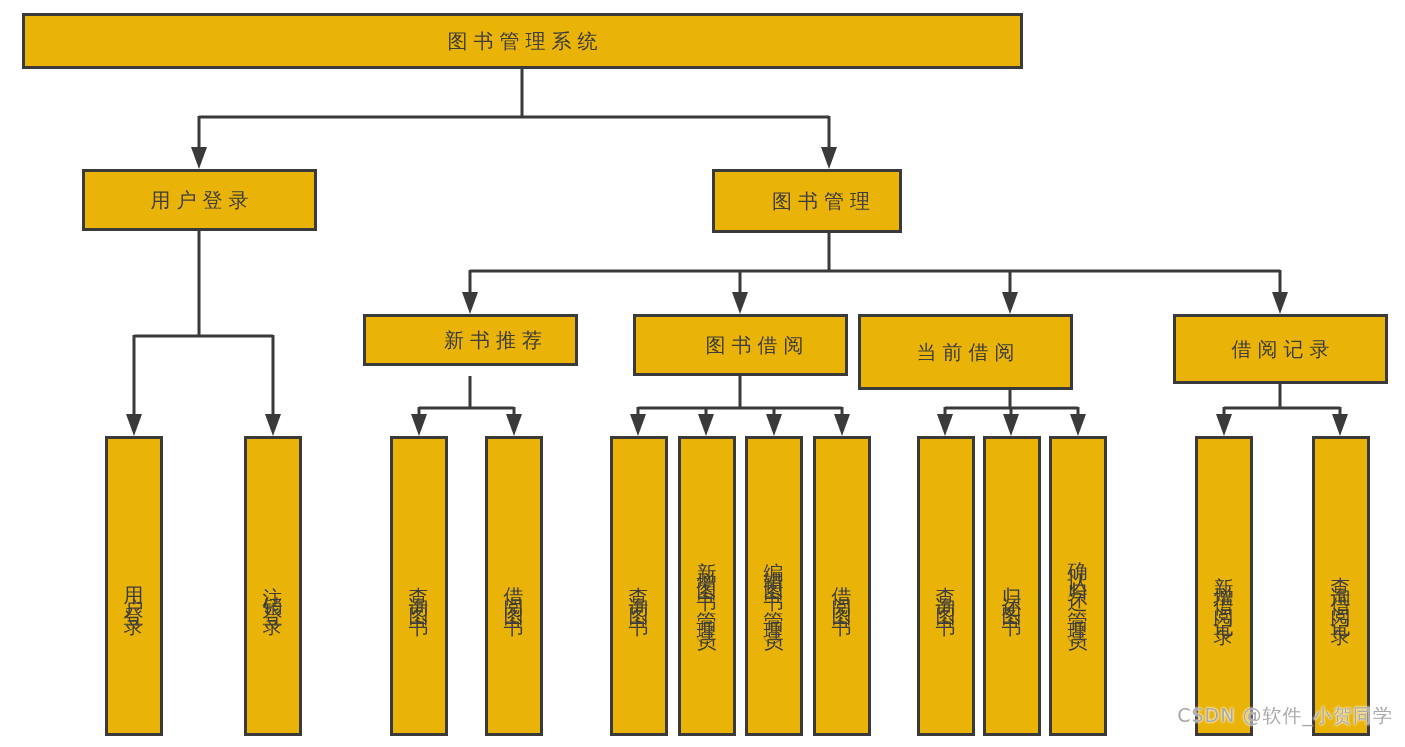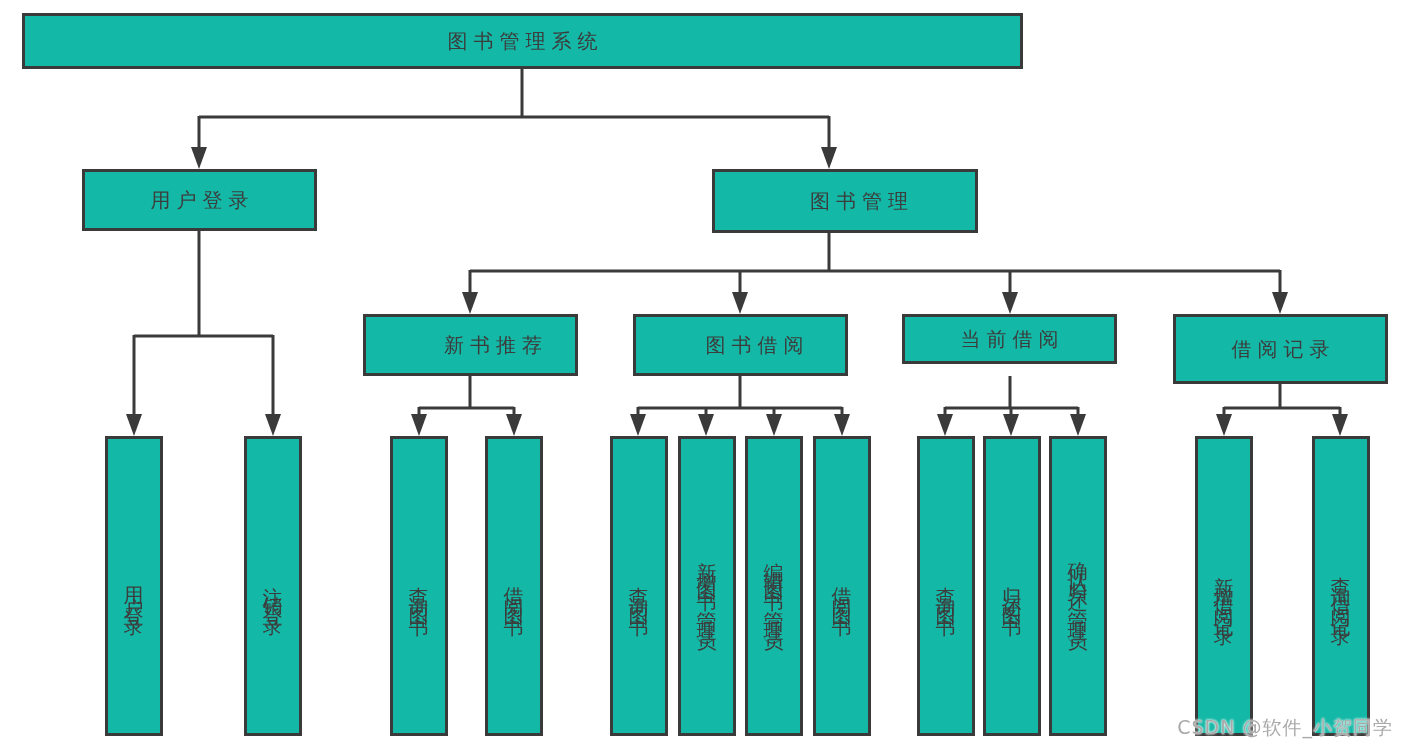--- a/index.html
+++ b/index.html
@@ -3,35 +3,35 @@
 <meta charset="utf-8">
 <style>
   html,body { margin:0; padding:0; background:#ffffff; }
   .stage {
     position:relative; width:1405px; height:747px; background:#ffffff;
     font-family:"DejaVu Sans", sans-serif; overflow:hidden;
   }
   .connectors { position:absolute; left:0; top:0; width:1405px; height:747px; pointer-events:none; }
   .node {
     position:absolute; box-sizing:border-box;
-    border:3px solid #3a3a3a; background:#14b8a6;
+    border:3px solid #3a3a3a; background:#eab308;
     display:flex; align-items:center; justify-content:center;
     color:#3c3c3c;
   }
   .h .label {
     font-size:20px; letter-spacing:6px; margin-right:-6px;
     white-space:nowrap; line-height:1.2;
   }
   .v .label {
     writing-mode:vertical-rl; text-orientation:mixed;
     font-size:20px; letter-spacing:10px; margin-bottom:-10px;
     line-height:1; white-space:nowrap;
   }
   .watermark {
-    position:absolute; right:12px; bottom:6px;
+    position:absolute; right:12px; bottom:18px;
     font-size:19px; letter-spacing:1px; color:#a9a9a9;
     text-shadow:0 0 3px #ffffff, 0 0 2px #ffffff;
     z-index:5; white-space:nowrap;
   }
 </style>
 </head>
 <body>
 
 <div class="stage">
 
@@ -68,31 +68,31 @@
     </g>
   </svg>
 
   <div class="node h" style="left:22px; top:13px; width:1001px; height:56px;">
     <span class="label">图书管理系统</span>
   </div>
 
   <div class="node h" style="left:82px; top:169px; width:235px; height:62px;">
     <span class="label">用户登录</span>
   </div>
-  <div class="node h" style="left:712px; top:169px; width:266px; height:64px;padding-left:28px;">
+  <div class="node h" style="left:712px; top:169px; width:190px; height:64px;padding-left:28px;">
     <span class="label">图书管理</span>
   </div>
 
-  <div class="node h" style="left:363px; top:314px; width:215px; height:62px;padding-left:45px;">
+  <div class="node h" style="left:363px; top:314px; width:215px; height:52px;padding-left:45px;">
     <span class="label">新书推荐</span>
   </div>
   <div class="node h" style="left:633px; top:314px; width:215px; height:62px;padding-left:28px;">
     <span class="label">图书借阅</span>
   </div>
-  <div class="node h" style="left:902px; top:314px; width:215px; height:50px;">
+  <div class="node h" style="left:858px; top:314px; width:215px; height:76px;">
     <span class="label">当前借阅</span>
   </div>
   <div class="node h" style="left:1173px; top:314px; width:215px; height:70px;">
     <span class="label">借阅记录</span>
   </div>
 
   <div class="node v" style="left:105px; top:436px; width:58px; height:300px;">
     <span class="label">用户登录</span>
   </div>
   <div class="node v" style="left:244px; top:436px; width:58px; height:300px;">

